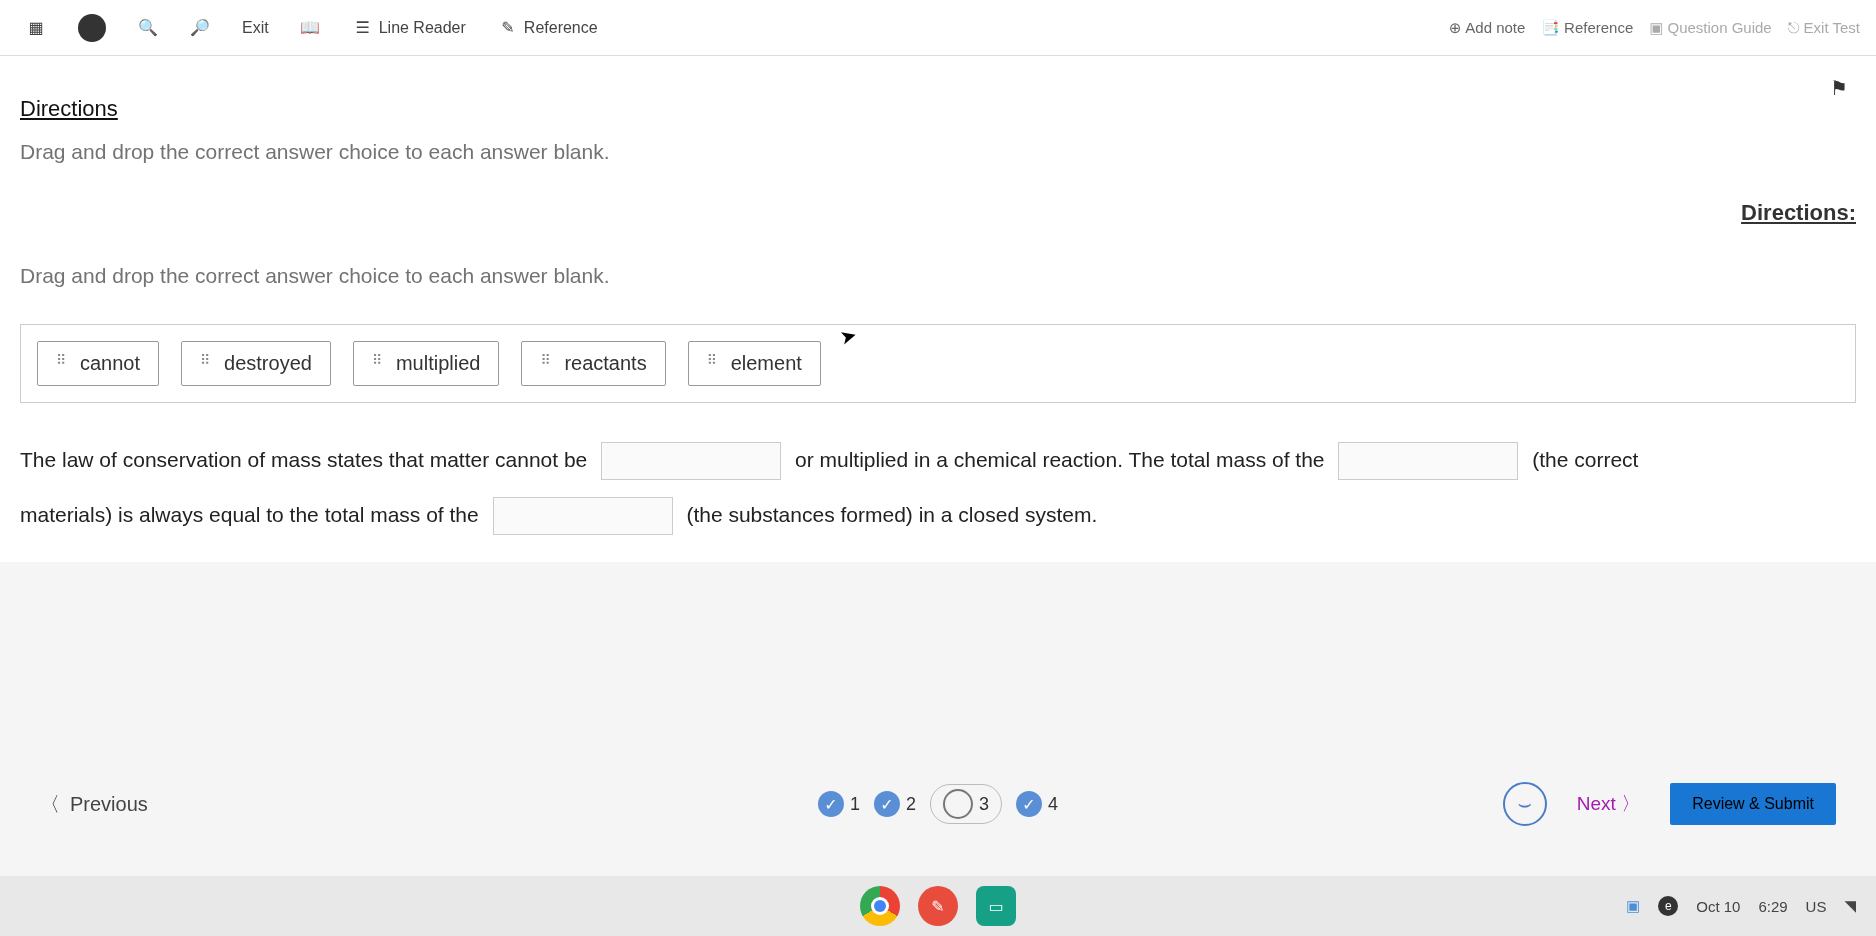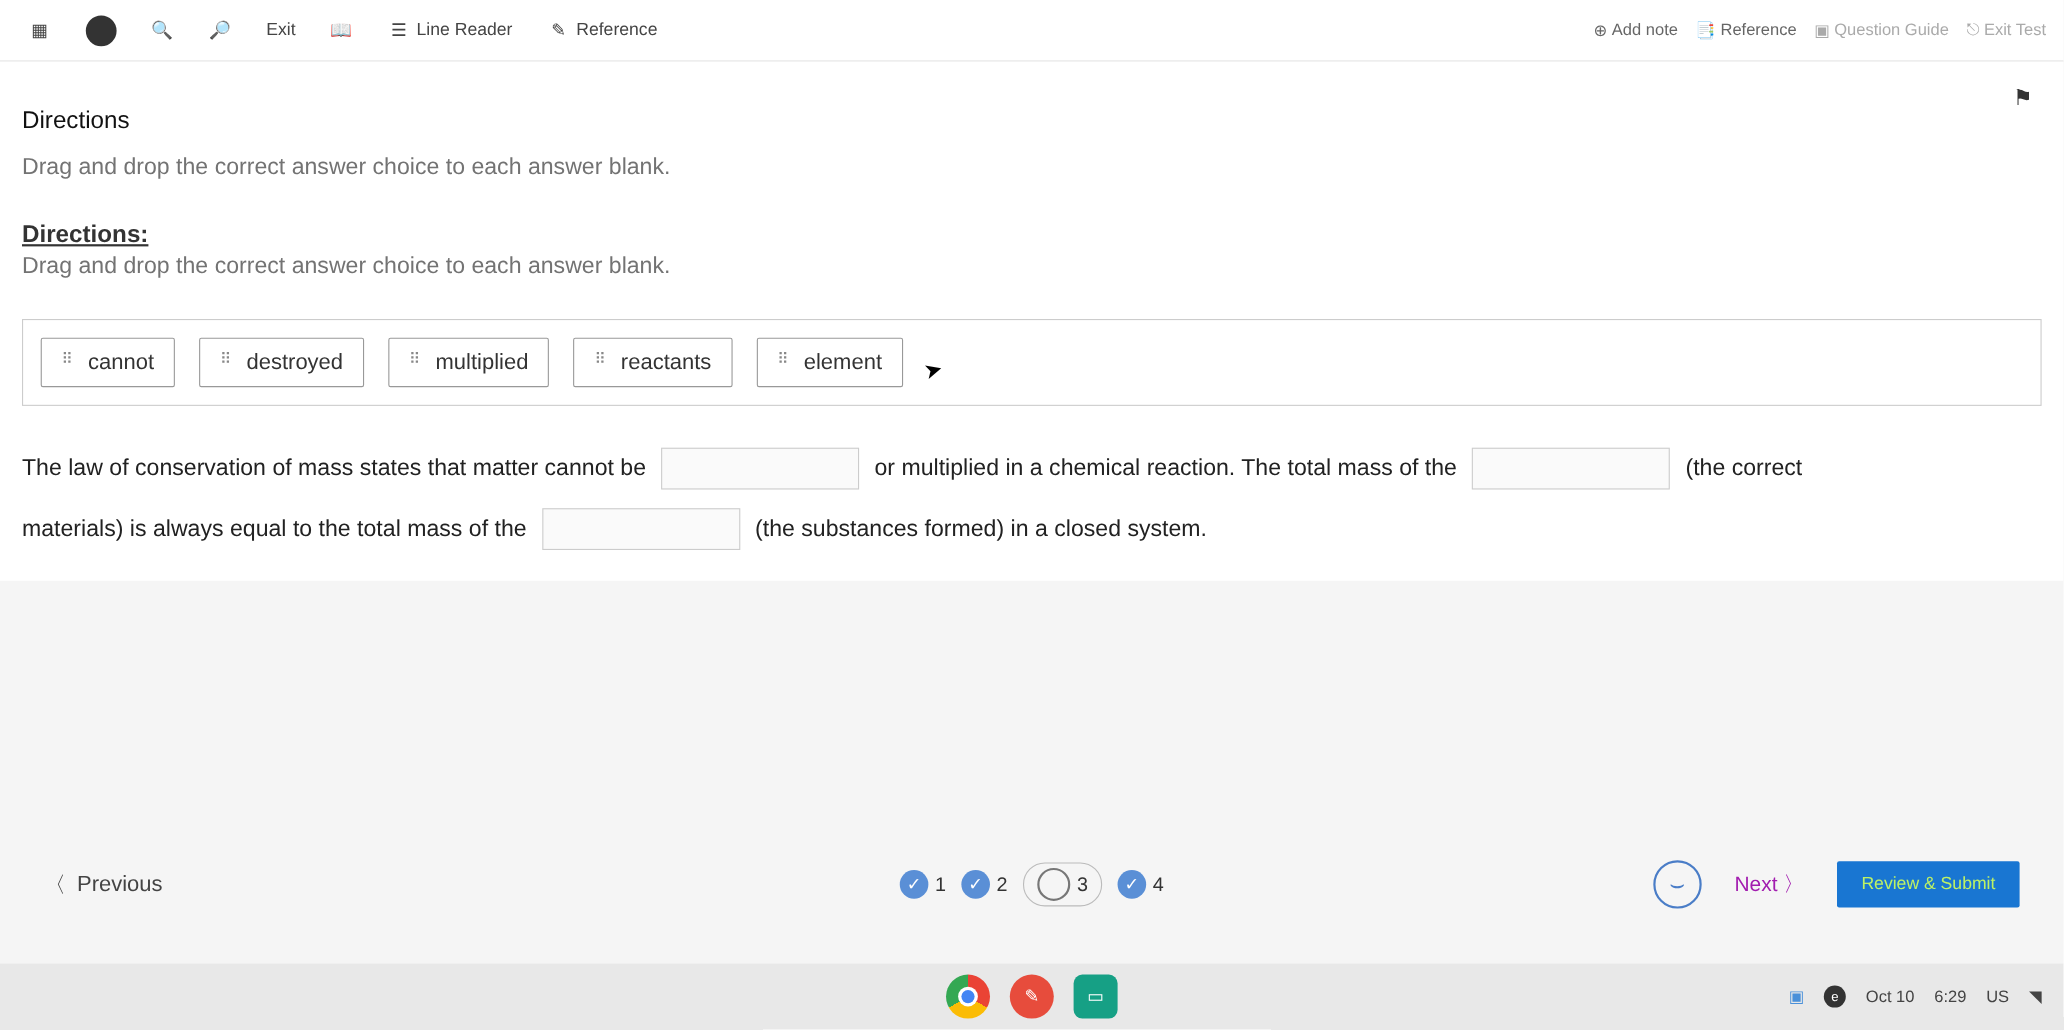--- a/index.html
+++ b/index.html
@@ -59,36 +59,38 @@
       position: relative;
     }
     .flag-icon {
       position: absolute;
       right: 28px;
       top: 20px;
       font-size: 20px;
       color: #333;
     }
     .directions-link {
+      text-decoration: underline;
       font-size: 22px;
       color: #111;
       margin-bottom: 18px;
       display: inline-block;
     }
     .instructions-text {
       font-size: 21px;
       color: #737373;
       margin-bottom: 36px;
     }
     .directions-bold {
       font-weight: bold;
       text-decoration: underline;
       font-size: 22px;
-      margin-bottom: 4px;
+      margin-bottom: 38px;
       display: block;
+      text-align: right;
     }
     .answer-bank {
       border: 1px solid #ccc;
       padding: 16px;
       margin-bottom: 30px;
       display: flex;
       gap: 22px;
       flex-wrap: wrap;
     }
     .drag-item {
@@ -192,21 +194,21 @@
       margin-right: 30px;
     }
     .next-btn {
       font-size: 19px;
       color: #a21caf;
       cursor: pointer;
       margin-right: 30px;
     }
     .review-btn {
       background: #1976d2;
-      color: #bef264;
+      color: #000000;
       padding: 12px 22px;
       font-size: 16px;
       cursor: pointer;
       border-radius: 2px;
     }
     .taskbar {
       position: absolute;
       bottom: 0;
       left: 0;
       right: 0;

